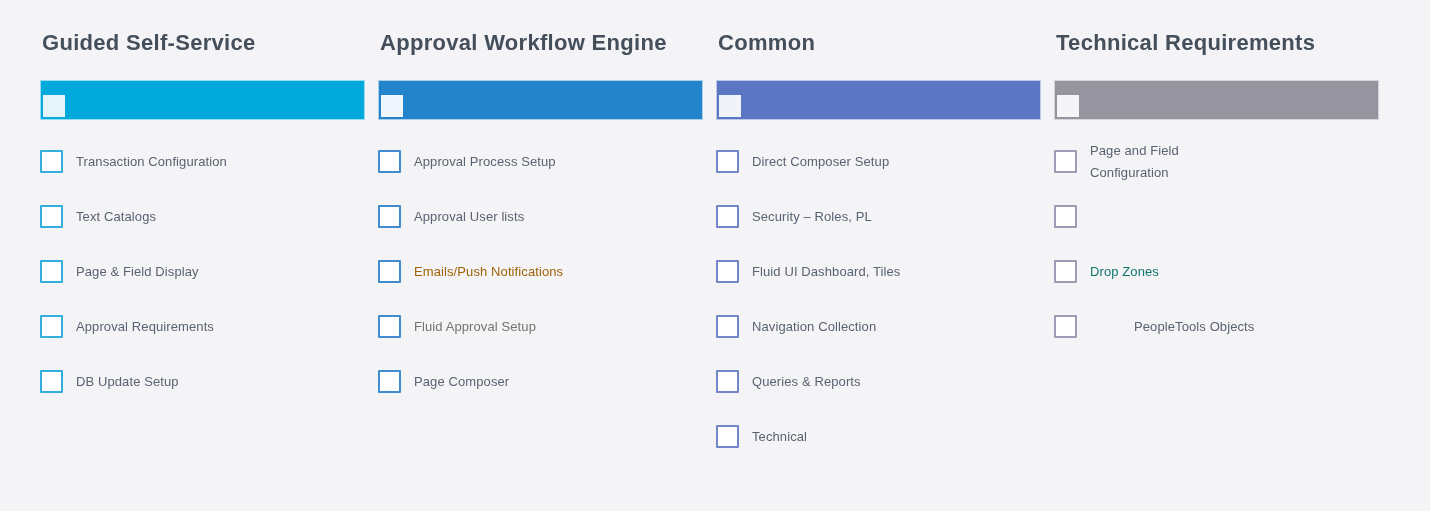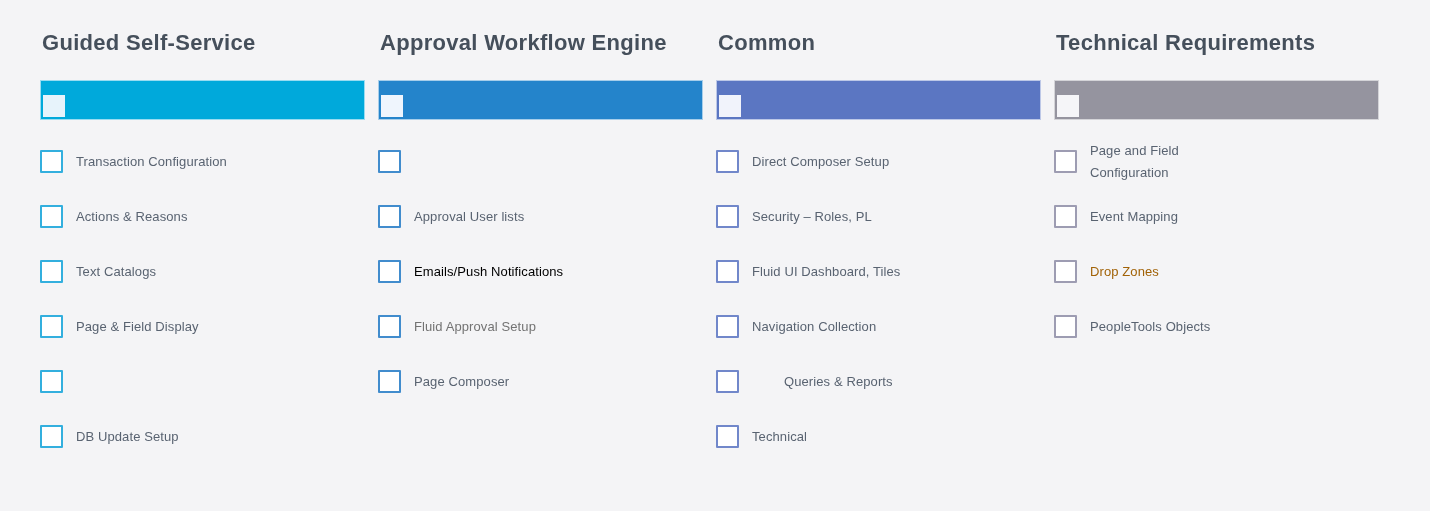--- a/index.html
+++ b/index.html
@@ -87,64 +87,62 @@
       <h2 class="col-title" style="color: rgb(69, 79, 91);">Guided Self-Service</h2>
       <div class="bar">
         <span class="bar-chip"></span>
       </div>
       <ul class="items">
     <li class="item">
       <span class="checkbox" role="checkbox" aria-checked="false"></span>
       <span class="item-label" style="color: rgb(89, 99, 113);">Transaction Configuration</span>
     </li>
 
-    <li class="item">
-      <span class="checkbox" role="checkbox" aria-checked="false"></span>
-      <span class="item-label" style="color: rgb(89, 99, 113);">Actions &amp; Reasons</span>
-    </li>
 
     <li class="item">
       <span class="checkbox" role="checkbox" aria-checked="false"></span>
       <span class="item-label" style="color: rgb(89, 99, 113);">Text Catalogs</span>
     </li>
 
     <li class="item">
       <span class="checkbox" role="checkbox" aria-checked="false"></span>
       <span class="item-label" style="color: rgb(89, 99, 113);">Page &amp; Field Display</span>
     </li>
 
     <li class="item">
       <span class="checkbox" role="checkbox" aria-checked="false"></span>
+      <span class="item-label" style="color: rgb(89, 99, 113);">Approval Requirements</span>
     </li>
 
     <li class="item">
       <span class="checkbox" role="checkbox" aria-checked="false"></span>
       <span class="item-label" style="color: rgb(89, 99, 113); text-align: right;">DB Update Setup</span>
     </li>
   </ul>
     </section>
 
     <section class="col col-1" style="--bar: #2484cb; --chip: #eff5fd; --cb: #418ccd;">
       <h2 class="col-title" style="color: rgb(69, 79, 91);">Approval Workflow Engine</h2>
       <div class="bar">
         <span class="bar-chip"></span>
       </div>
       <ul class="items">
     <li class="item">
       <span class="checkbox" role="checkbox" aria-checked="false"></span>
+      <span class="item-label" style="color: rgb(89, 99, 113);">Approval Process Setup</span>
     </li>
 
     <li class="item">
       <span class="checkbox" role="checkbox" aria-checked="false"></span>
       <span class="item-label" style="color: rgb(89, 99, 113);">Approval User lists</span>
     </li>
 
     <li class="item">
       <span class="checkbox" role="checkbox" aria-checked="false"></span>
-      <span class="item-label" style="color: #000000;">Emails/Push Notifications</span>
+      <span class="item-label" style="color: #a16207;">Emails/Push Notifications</span>
     </li>
 
     <li class="item">
       <span class="checkbox" role="checkbox" aria-checked="false"></span>
       <span class="item-label" style="color: #737373;">Fluid Approval Setup</span>
     </li>
 
     <li class="item">
       <span class="checkbox" role="checkbox" aria-checked="false"></span>
       <span class="item-label" style="color: rgb(89, 99, 113);">Page Composer</span>
@@ -174,21 +172,21 @@
       <span class="item-label" style="color: rgb(89, 99, 113);">Fluid UI Dashboard, Tiles</span>
     </li>
 
     <li class="item">
       <span class="checkbox" role="checkbox" aria-checked="false"></span>
       <span class="item-label" style="color: rgb(89, 99, 113);">Navigation Collection</span>
     </li>
 
     <li class="item">
       <span class="checkbox" role="checkbox" aria-checked="false"></span>
-      <span class="item-label" style="color: rgb(89, 99, 113); margin-left: 32px;">Queries &amp; Reports</span>
+      <span class="item-label" style="color: rgb(89, 99, 113);">Queries &amp; Reports</span>
     </li>
 
     <li class="item">
       <span class="checkbox" role="checkbox" aria-checked="false"></span>
       <span class="item-label" style="color: rgb(89, 99, 113);">Technical</span>
     </li>
   </ul>
     </section>
 
     <section class="col col-3" style="--bar: #95949f; --chip: #f5f5f8; --cb: #9d9cb2;">
@@ -198,27 +196,26 @@
       </div>
       <ul class="items">
     <li class="item">
       <span class="checkbox" role="checkbox" aria-checked="false"></span>
       <span class="item-label" style="color: rgb(89, 99, 113);">Page and Field
 Configuration</span>
     </li>
 
     <li class="item">
       <span class="checkbox" role="checkbox" aria-checked="false"></span>
-      <span class="item-label" style="color: rgb(89, 99, 113);">Event Mapping</span>
-    </li>
-
-    <li class="item">
-      <span class="checkbox" role="checkbox" aria-checked="false"></span>
-      <span class="item-label" style="color: #a16207;">Drop Zones</span>
-    </li>
-
-    <li class="item">
-      <span class="checkbox" role="checkbox" aria-checked="false"></span>
-      <span class="item-label" style="color: rgb(89, 99, 113);">PeopleTools Objects</span>
+    </li>
+
+    <li class="item">
+      <span class="checkbox" role="checkbox" aria-checked="false"></span>
+      <span class="item-label" style="color: #0f766e;">Drop Zones</span>
+    </li>
+
+    <li class="item">
+      <span class="checkbox" role="checkbox" aria-checked="false"></span>
+      <span class="item-label" style="color: rgb(89, 99, 113); margin-left: 44px;">PeopleTools Objects</span>
     </li>
   </ul>
     </section>
   </div>
 
 </body></html>

